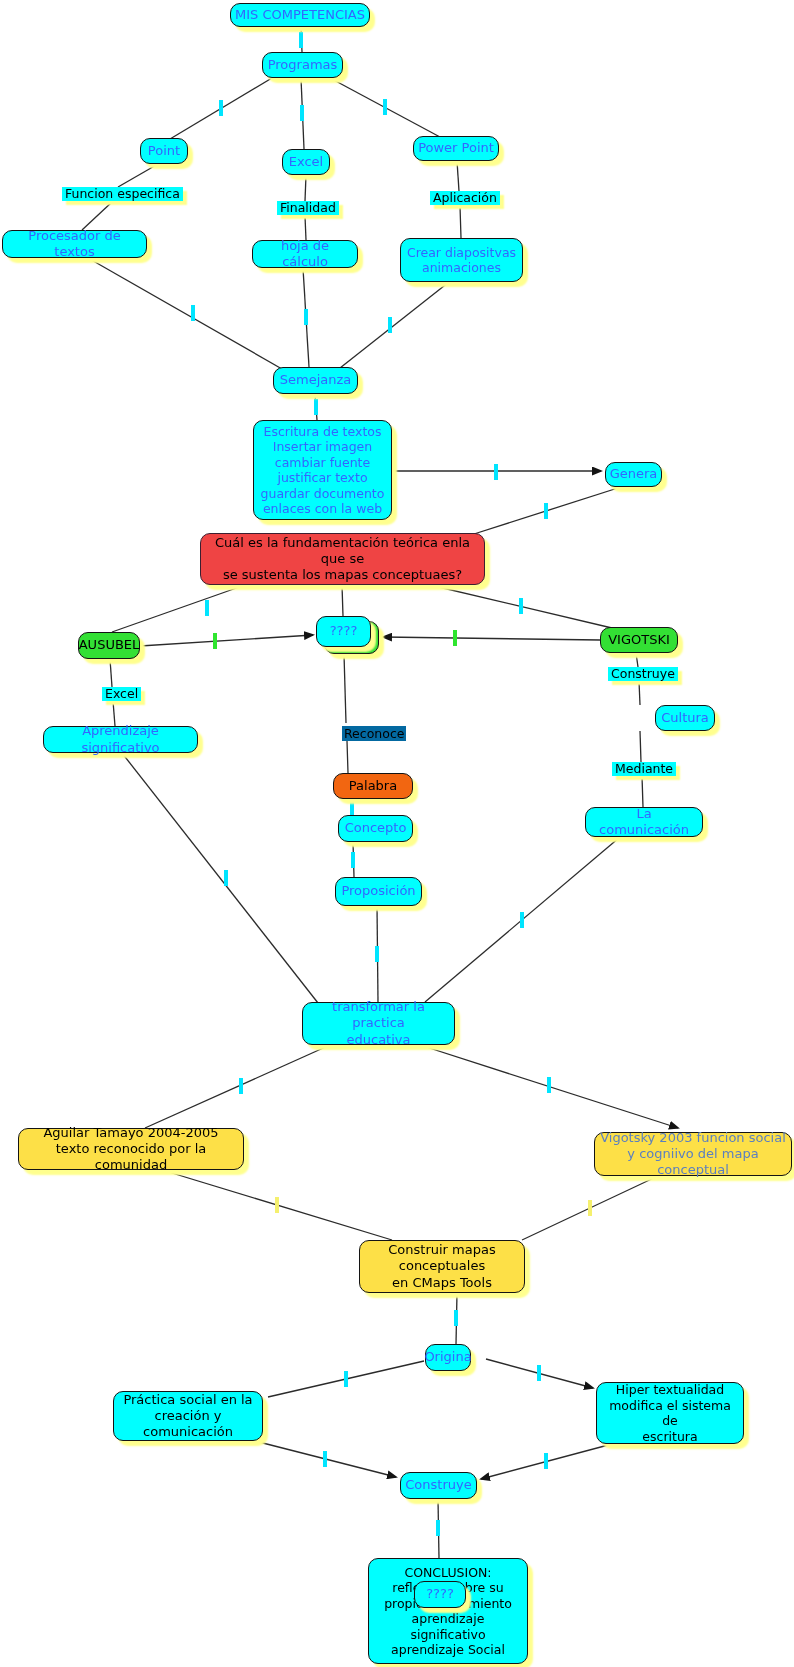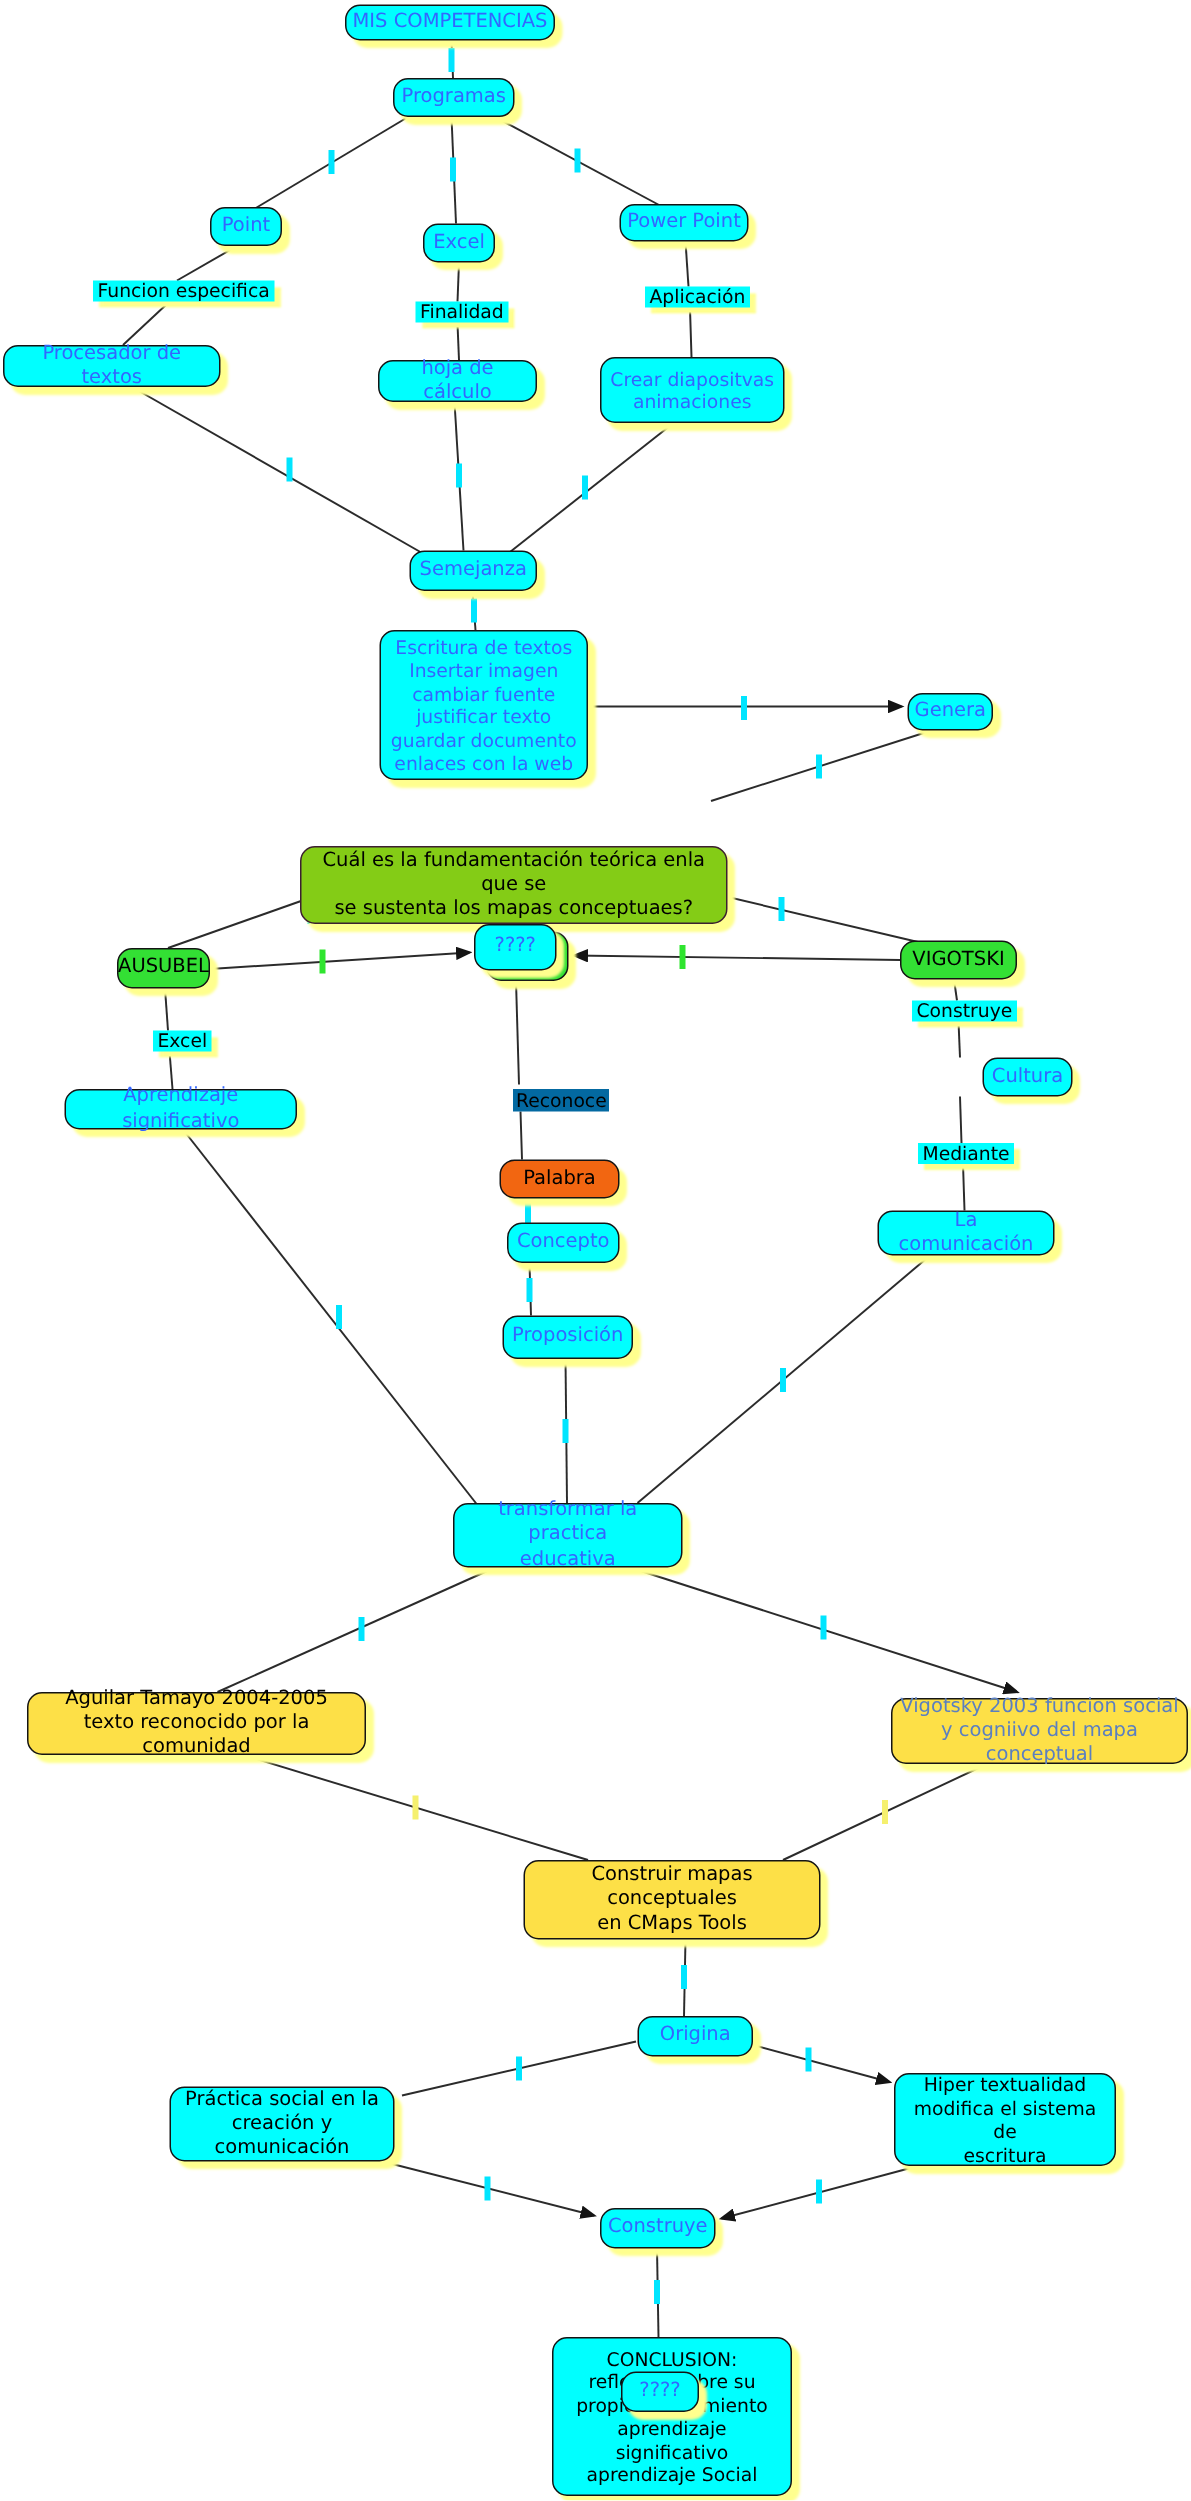--- a/index.html
+++ b/index.html
@@ -9,21 +9,21 @@
   #wires{position:absolute;left:0;top:0;z-index:1;}
   .node{position:absolute;z-index:2;box-sizing:border-box;
         border:1.6px solid #141414;border-radius:10px;
         background:#00ffff;color:#3366ff;
         display:flex;align-items:center;justify-content:center;text-align:center;
         font-size:13px;line-height:1.24;white-space:pre-line;
         padding:2px 4px;box-shadow:5px 5px 2px #ffff8e;}
   .small{font-size:12.5px;}
   .green{background:#33e034;color:#000;}
   .orange{background:#f26611;color:#000;}
-  .pink{background:#84cc16;color:#000;border-color:#3c1f30;margin-top:31px;}
+  .pink{background:#ef4444;color:#000;border-color:#3c1f30;}
   .yellow{background:#fde047;color:#000;}
   .blacktext{color:#000;}
   .slatetext{color:#5b7fc0;}
   .backbox{z-index:1;}
   .front{z-index:3;}
   .top5{z-index:5;}
   .label{position:absolute;z-index:2;background:#00ffff;color:#000;
          font-size:12.5px;line-height:1.15;padding:0 3px;white-space:nowrap;
          box-shadow:4px 4px 1.5px #ffff8e;}
   .plaintext{position:absolute;z-index:2;color:#000;font-size:12.5px;
@@ -166,24 +166,24 @@
   <div class="label" style="left:612px;top:762px;">Mediante</div>
   <div class="node" style="left:585px;top:807px;width:118px;height:30px;">La comunicación</div>
 
   <div class="node" style="left:302px;top:1002px;width:153px;height:43px;">transformar la practica
 educativa</div>
 
   <div class="node yellow" style="left:18px;top:1128px;width:226px;height:42px;">Aguilar Tamayo 2004-2005
 texto reconocido por la comunidad</div>
   <div class="node yellow slatetext" style="left:594px;top:1132px;width:198px;height:44px;">Vigotsky 2003 funcion social
 y cogniivo del mapa conceptual</div>
-  <div class="node yellow" style="left:349px;top:1240px;width:198px;height:53px;">Construir mapas conceptuales
+  <div class="node yellow" style="left:359px;top:1240px;width:166px;height:53px;">Construir mapas conceptuales
 en CMaps Tools</div>
 
-  <div class="node" style="left:425px;top:1344px;width:77px;height:27px;">Origina</div>
+  <div class="node" style="left:425px;top:1344px;width:46px;height:27px;">Origina</div>
   <div class="node blacktext small" style="left:596px;top:1382px;width:148px;height:62px;">Hiper textualidad
 modifica el sistema de
 escritura</div>
   <div class="node blacktext" style="left:113px;top:1391px;width:150px;height:50px;">Práctica social en la
 creación y comunicación</div>
   <div class="node" style="left:400px;top:1472px;width:77px;height:27px;">Construye</div>
 
   <div class="node blacktext small" style="left:368px;top:1558px;width:160px;height:106px;">CONCLUSION:
 reflexion sobre su
 propio conocimiento

